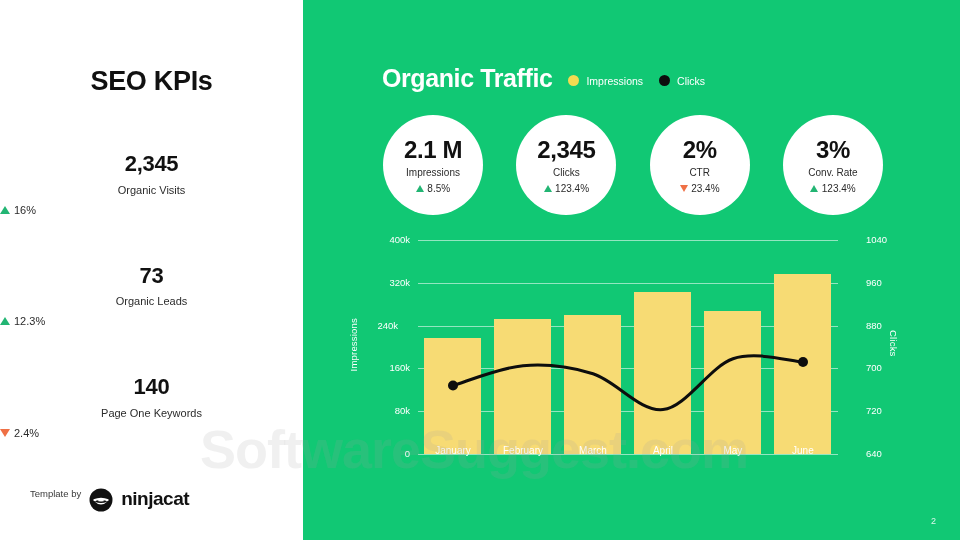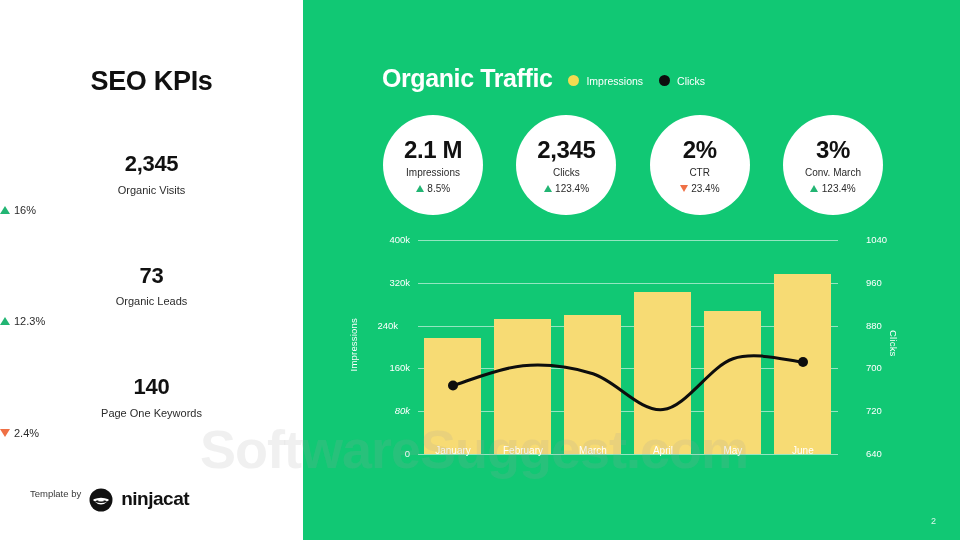--- a/index.html
+++ b/index.html
@@ -281,40 +281,40 @@
         <div class="circle-value">2%</div>
         <div class="circle-label">CTR</div>
         <div class="circle-delta">
           <span class="tri down sm"></span>
           <span>23.4%</span>
         </div>
       </div>
 
       <div class="circle">
         <div class="circle-value">3%</div>
-        <div class="circle-label">Conv. March</div>
+        <div class="circle-label">Conv. Rate</div>
         <div class="circle-delta">
           <span class="tri up sm"></span>
           <span>123.4%</span>
         </div>
       </div>
 
     </div>
 
     <div class="chart">
 
       <div class="axis-title left">Impressions</div>
       <div class="axis-title right">Clicks</div>
 
       <div class="ytick-wrap-left" id="yticks-left">
           <div class="ytick left" style="top: -6px; right: 8px;">400k</div>
           <div class="ytick left" style="top: 36.8px; right: 8px;">320k</div>
           <div class="ytick left" style="top: 79.6px; right: 20px;">240k</div>
           <div class="ytick left" style="top: 122.4px; right: 8px;">160k</div>
-          <div class="ytick left" style="top: 165.2px; right: 8px; font-style: italic;">80k</div>
+          <div class="ytick left" style="top: 165.2px; right: 8px;">80k</div>
           <div class="ytick left" style="top: 208px; right: 8px;">0</div>
         </div>
       <div class="ytick-wrap-right" id="yticks-right">
           <div class="ytick" style="top: -6px; left: 18px;">1040</div>
           <div class="ytick" style="top: 36.8px; left: 18px;">960</div>
           <div class="ytick" style="top: 79.6px; left: 18px;">880</div>
           <div class="ytick" style="top: 122.4px; left: 18px;">700</div>
           <div class="ytick" style="top: 165.2px; left: 18px;">720</div>
           <div class="ytick" style="top: 208px; left: 18px;">640</div>
         </div>

